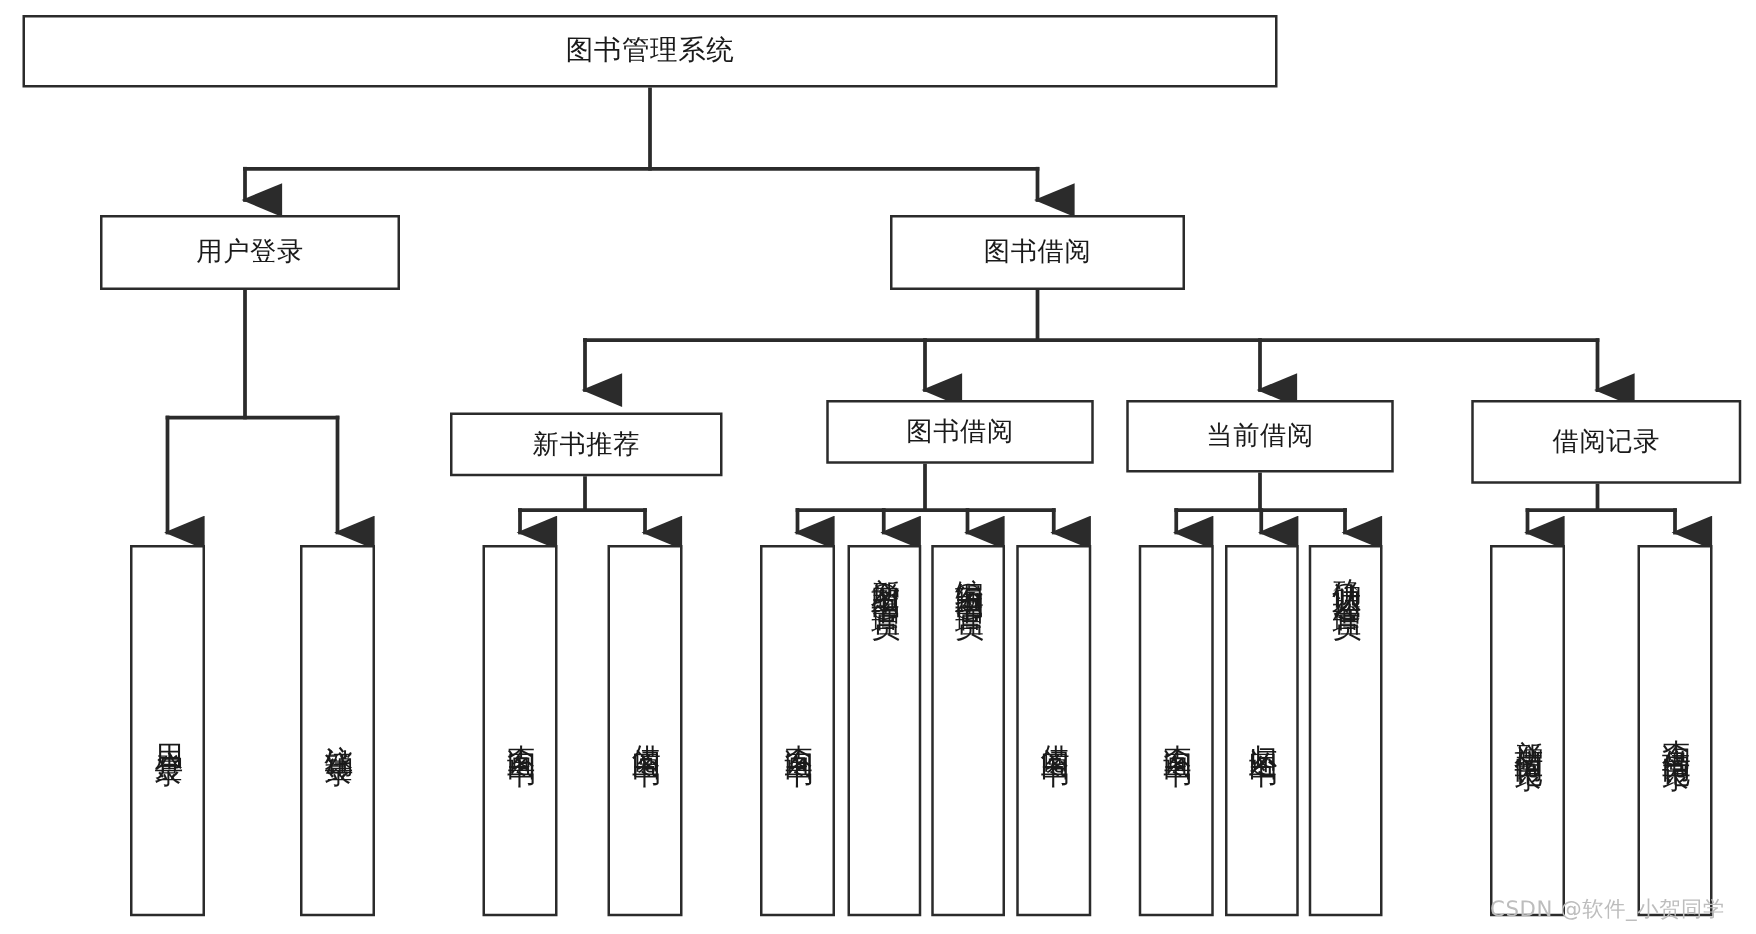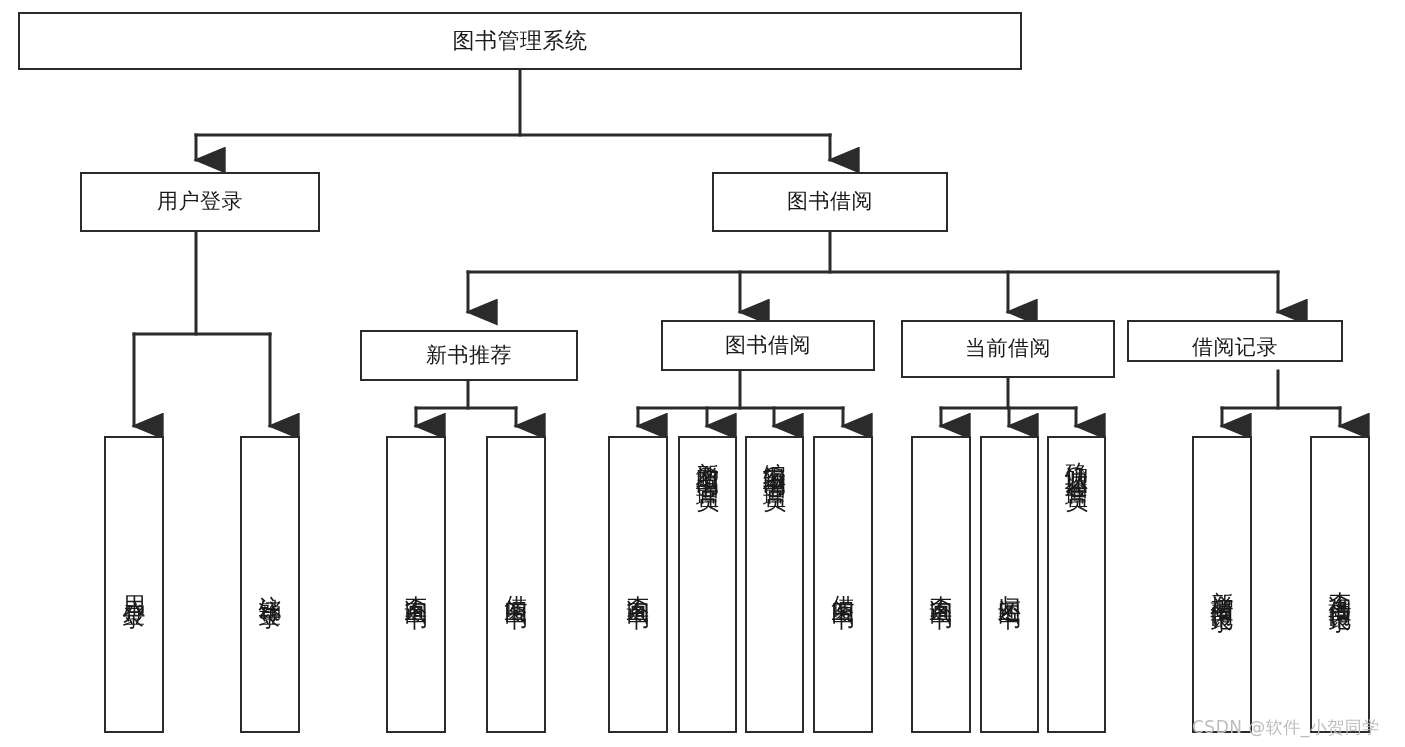--- a/index.html
+++ b/index.html
@@ -149,21 +149,21 @@
 
   <div class="node horiz" style="left:360px; top:330px; width:218px; height:51px;">
     <span class="lbl">新书推荐</span>
   </div>
   <div class="node horiz" style="left:633px; top:320px; width:214px; height:51px;margin-left:28px;">
     <span class="lbl">图书借阅</span>
   </div>
   <div class="node horiz" style="left:901px; top:320px; width:214px; height:58px;">
     <span class="lbl">当前借阅</span>
   </div>
-  <div class="node horiz" style="left:1127px; top:320px; width:216px; height:42px;align-items:flex-end;">
+  <div class="node horiz" style="left:1177px; top:320px; width:216px; height:67px;">
     <span class="lbl">借阅记录</span>
   </div>
 
   <div class="node vert mid" style="left:104px; top:436px; width:60px; height:297px;">
     <span class="lbl">用户登录</span>
   </div>
   <div class="node vert mid" style="left:240px; top:436px; width:60px; height:297px;">
     <span class="lbl">注销登录</span>
   </div>
 

